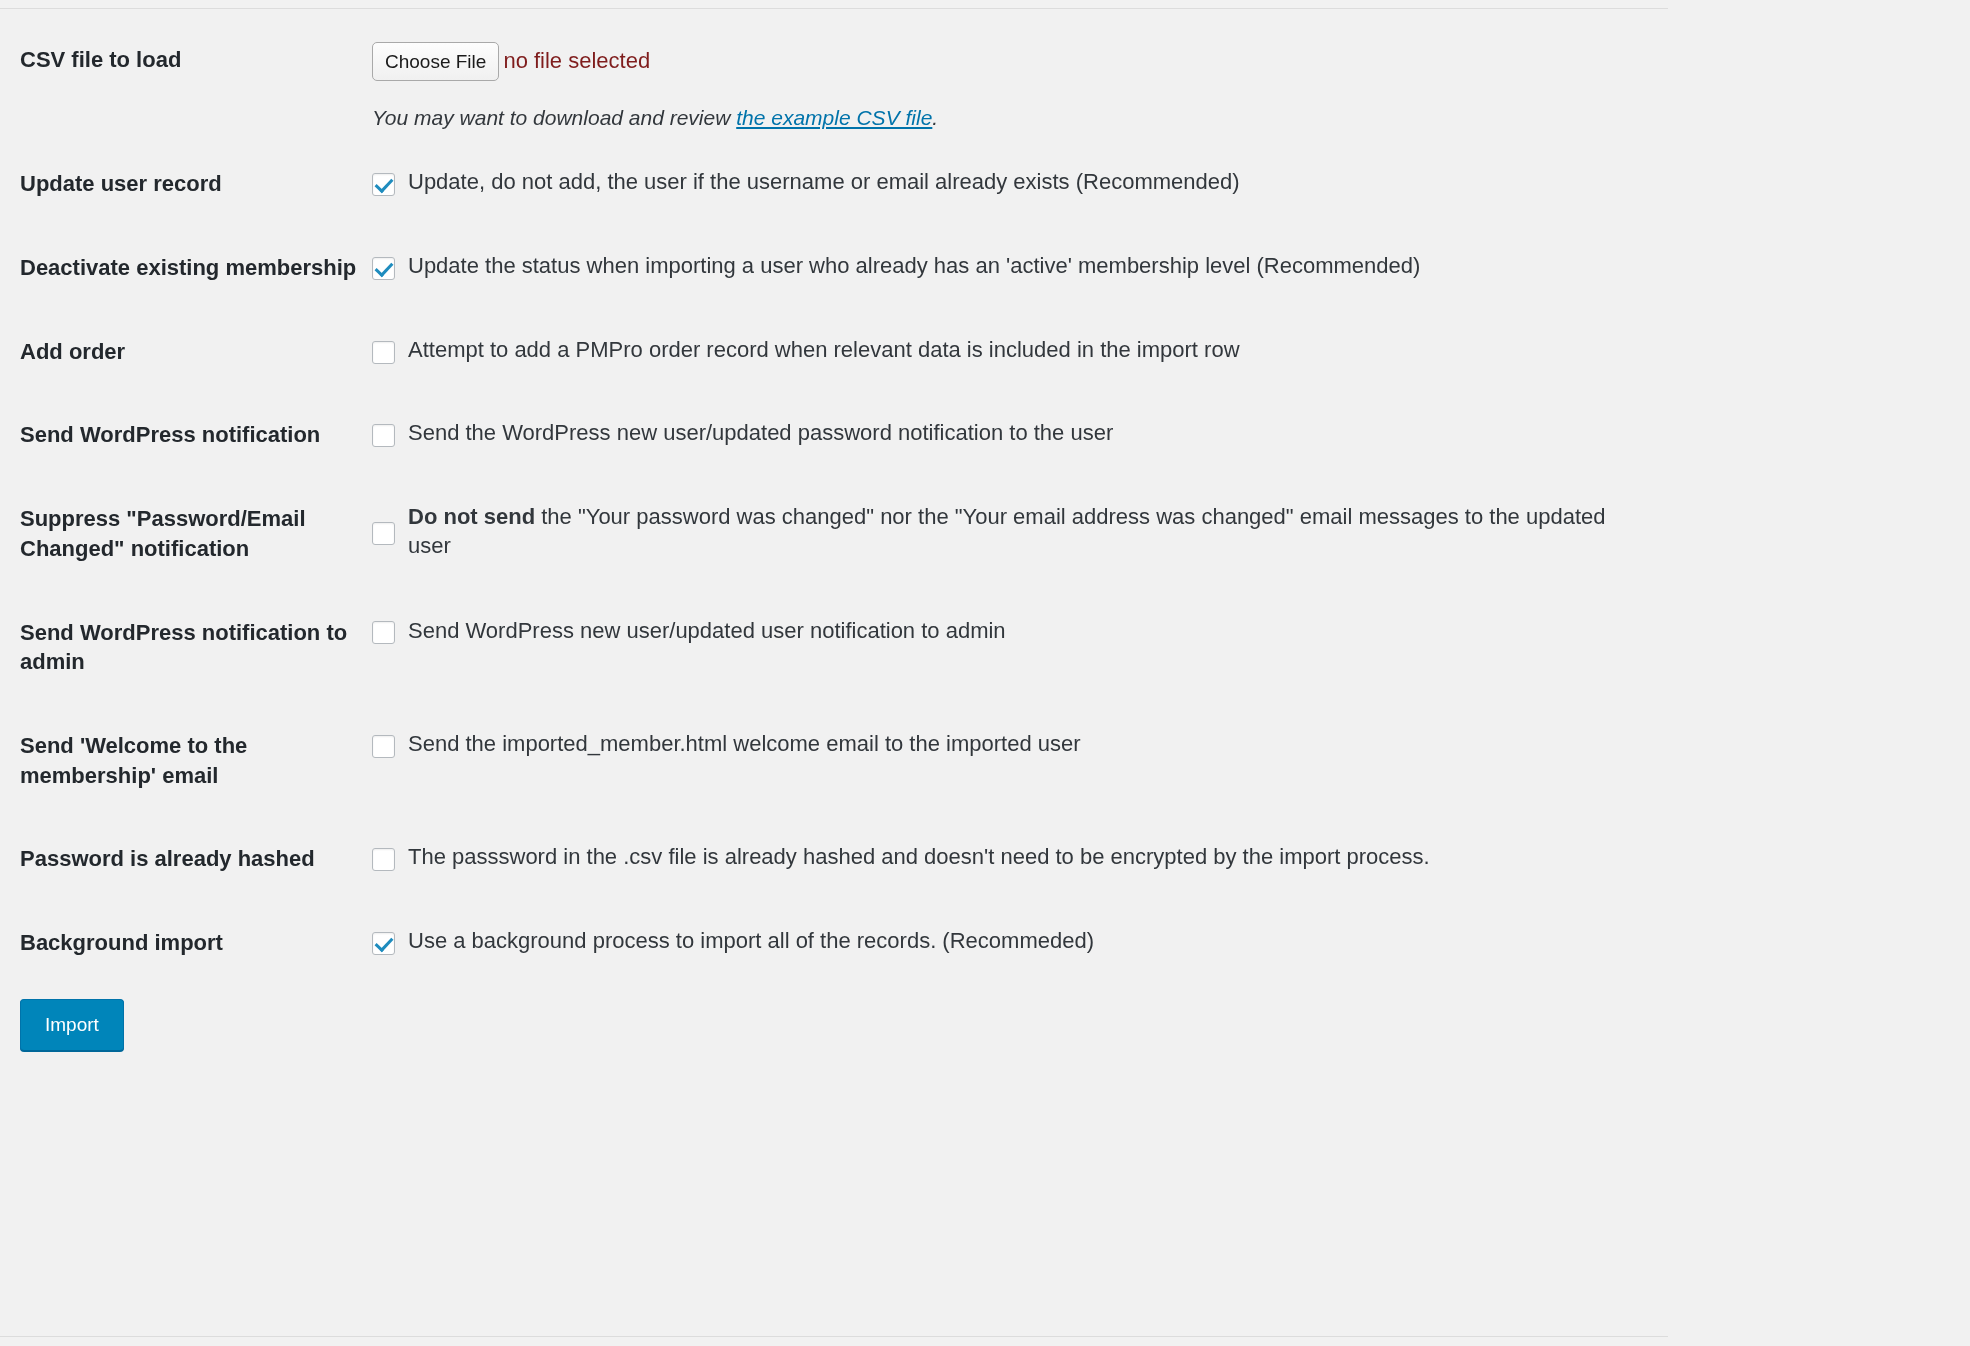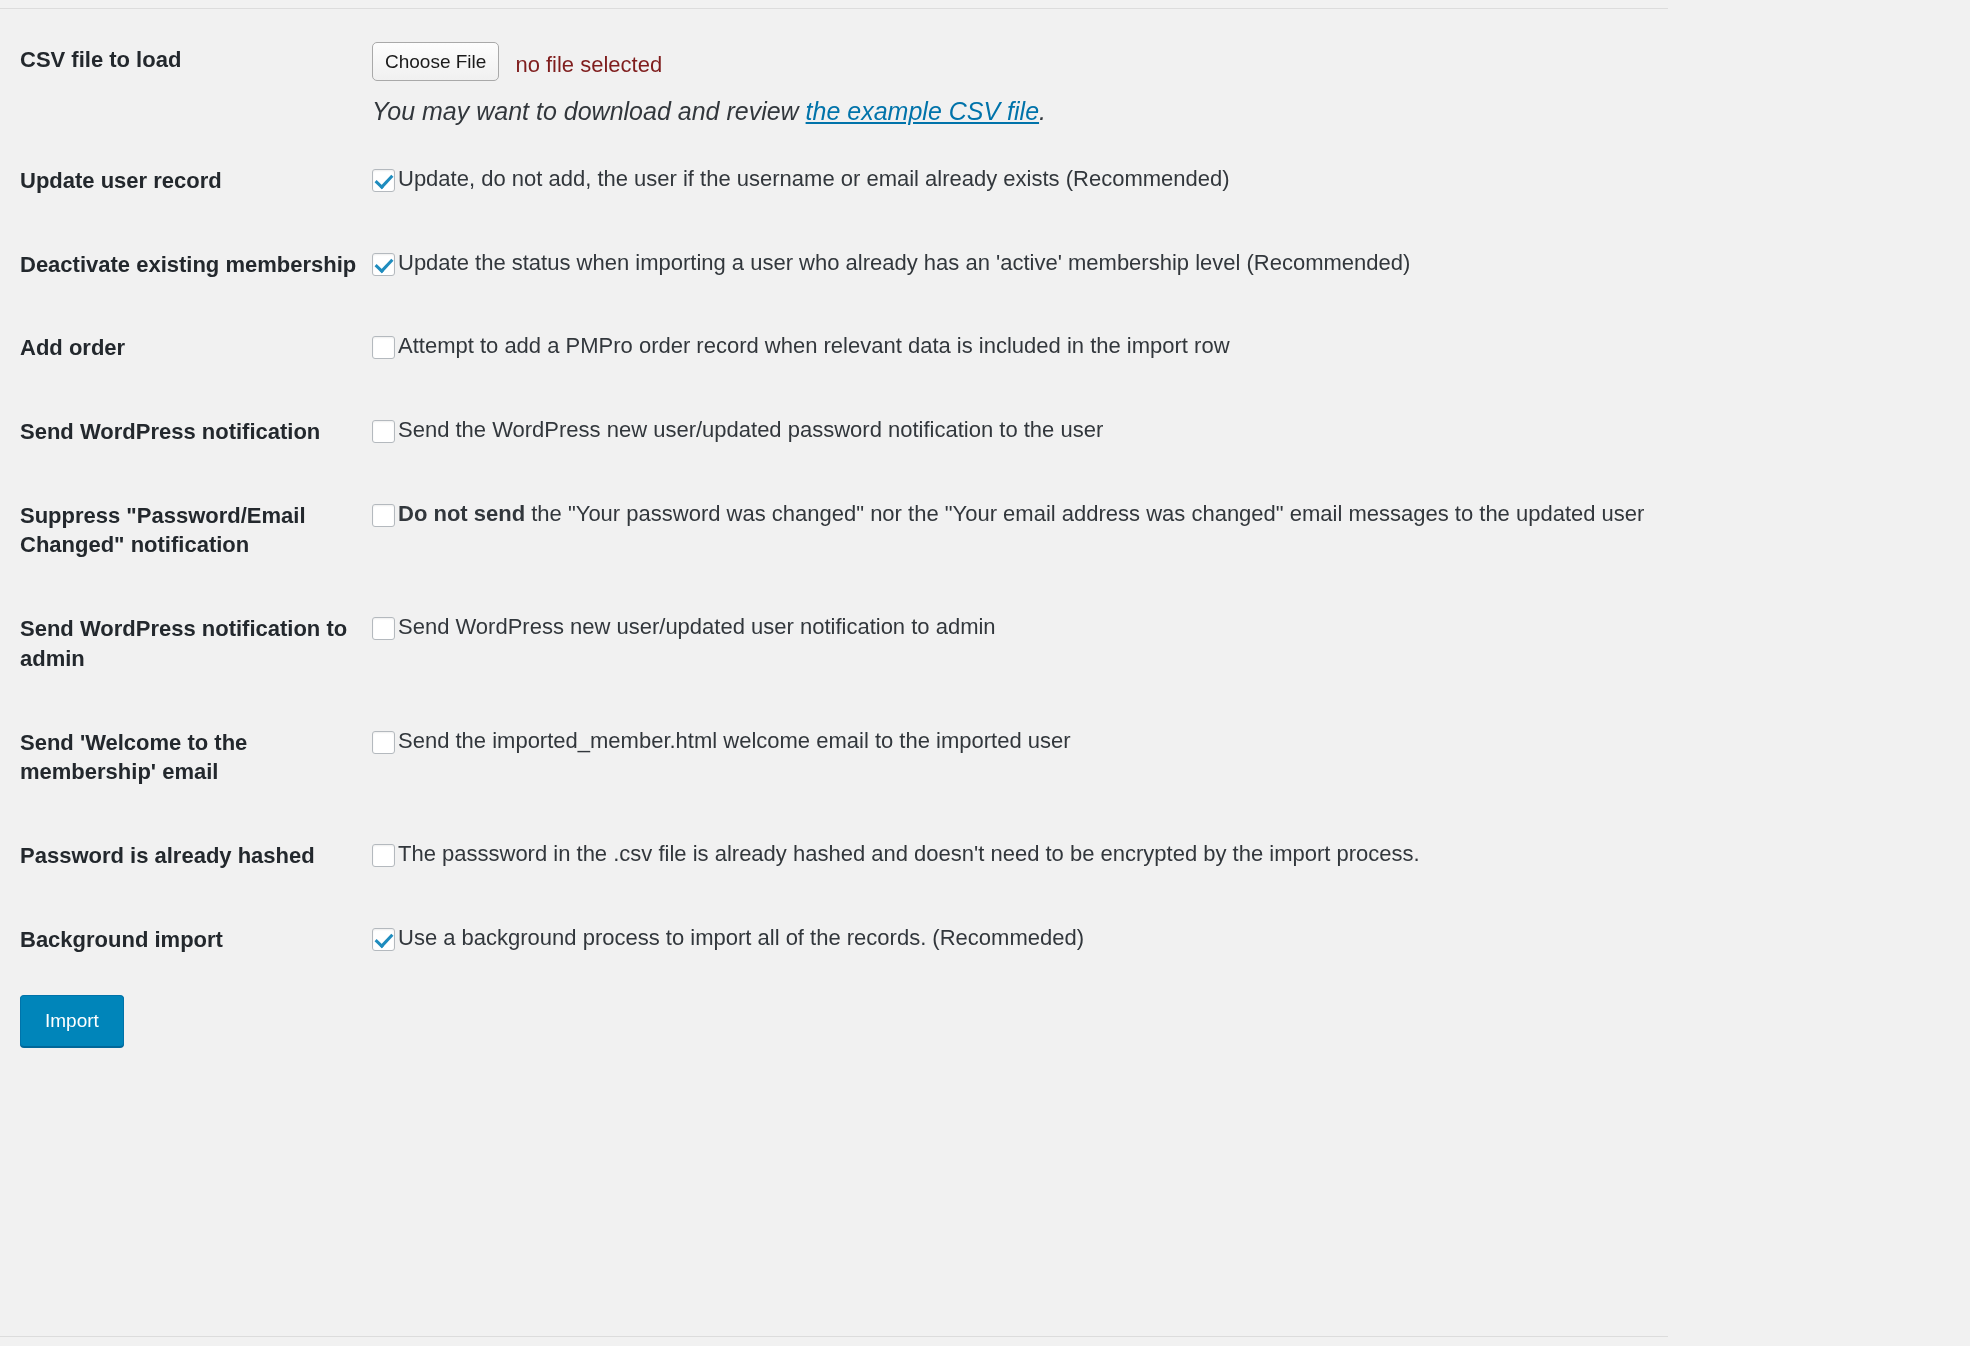--- a/index.html
+++ b/index.html
@@ -48,53 +48,53 @@
   }
   .form-table td {
     padding: 26px 20px 26px 0;
     font-size: 22px;
     line-height: 1.4;
     color: #32373c;
   }
   .file-row td { padding-top: 24px; padding-bottom: 10px; }
   .file-line {
     display: flex;
-    align-items: flex-end;
-    gap: 16px;
+    align-items: center;
+    gap: 4px;
   }
   .choose-file-btn {
     font-family: "Liberation Sans", sans-serif;
     font-size: 19px;
     line-height: 1;
     padding: 9px 12px;
     border: 1px solid #a9a9a9;
     border-radius: 5px;
     background: linear-gradient(#fdfdfd, #f0f0f0);
     color: #1a1a1a;
     cursor: pointer;
   }
   .no-file {
     font-size: 22px;
     color: #7f1d1d;
   }
   .file-help {
-    margin-top: 13px;
+    margin-top: 22px;
     font-style: italic;
-    font-size: 25px;
+    font-size: 21px;
     color: #32373c;
   }
   .file-help a {
     color: #0073aa;
     text-decoration: underline;
     font-style: italic;
   }
   .check-line {
     display: flex;
-    align-items: flex-start;
-    gap: 3px;
+    align-items: center;
+    gap: 13px;
   }
   .cbox {
     position: relative;
     flex: 0 0 auto;
     width: 23px;
     height: 23px;
     margin-top: 4px;
     border: 1px solid #b4b9be;
     background: #fff;
     border-radius: 3px;

